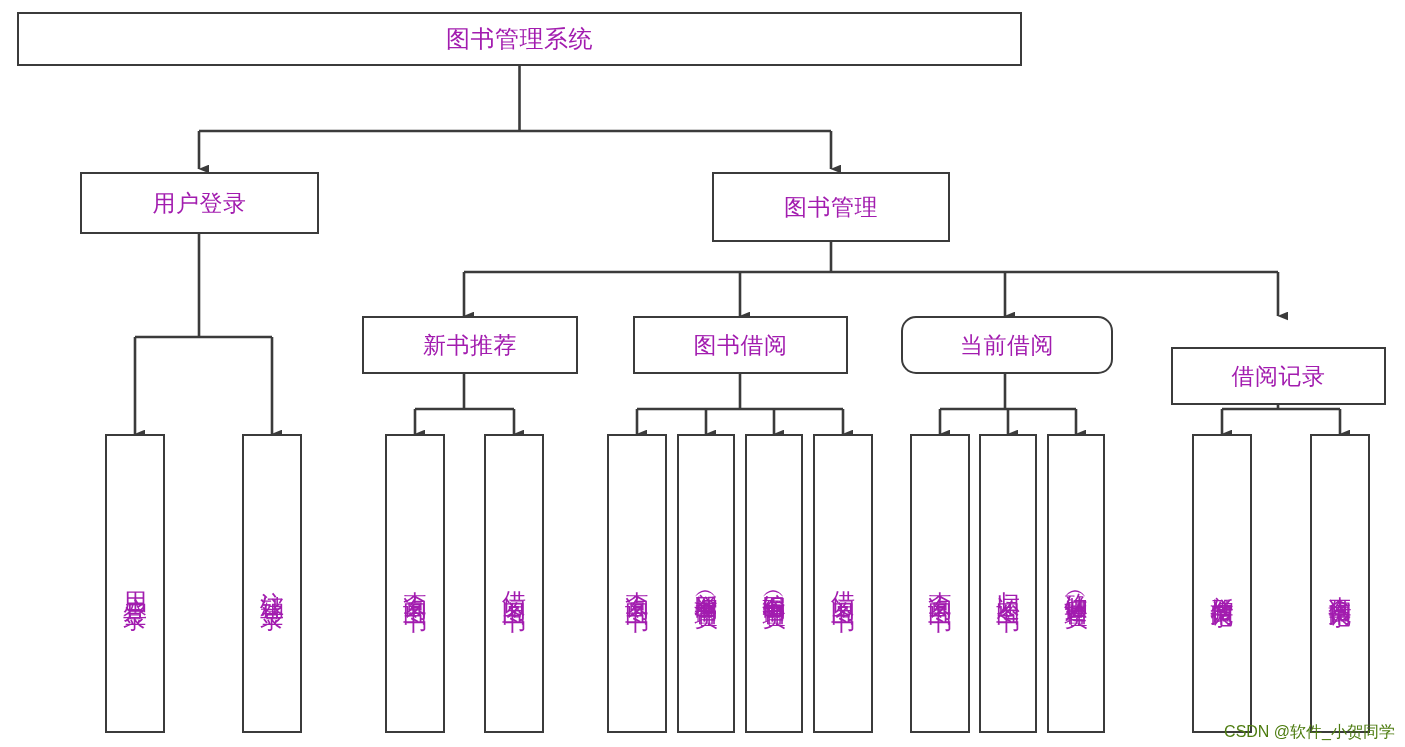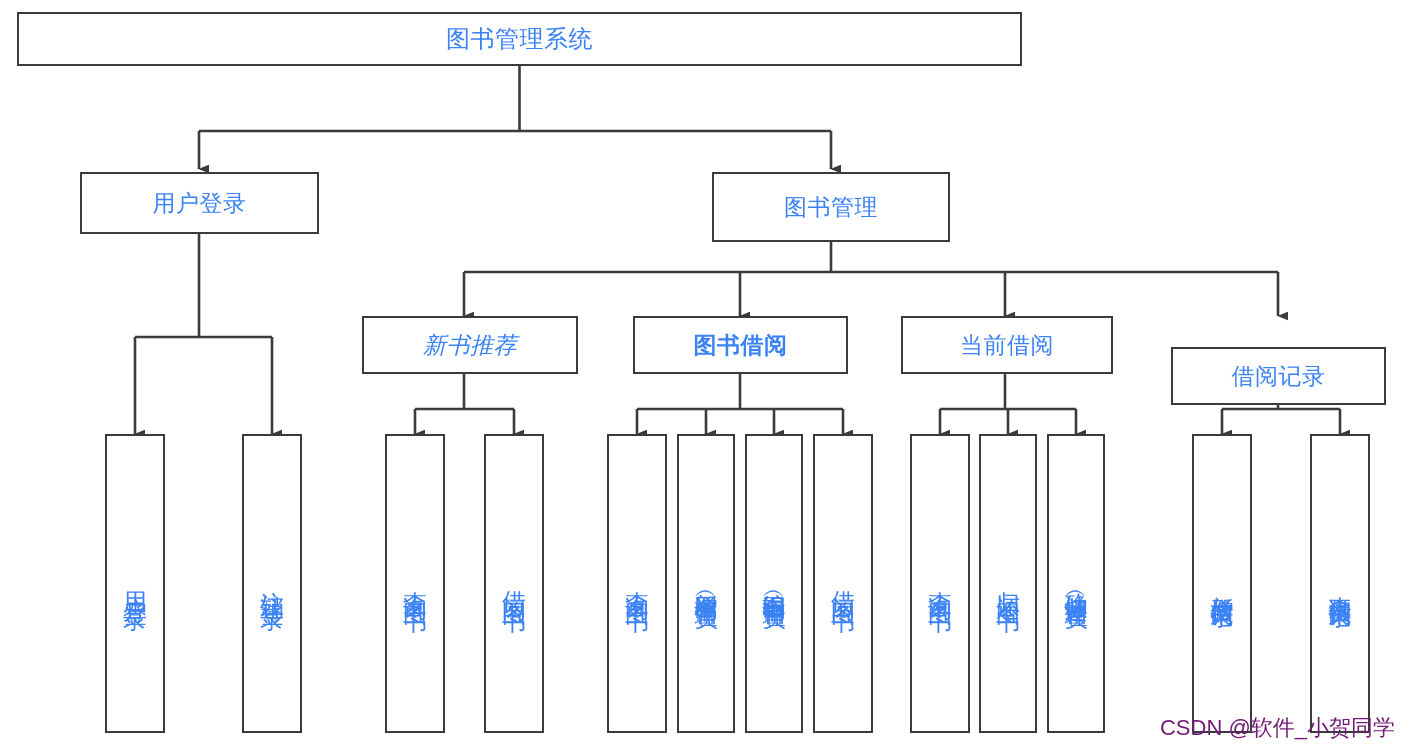--- a/index.html
+++ b/index.html
@@ -30,21 +30,21 @@
     border:2.5px solid #3b3b3b;
     display:flex;
     align-items:center;
     justify-content:center;
     color:#3d3d3d;
     overflow:hidden;
   }
   .node .label{
     display:block;
     text-align:left;
-    color:#3b82f6;
+    color:#a21caf;
     letter-spacing:0.5px;
     line-height:1.06;
     white-space:nowrap;
   }
   
   .node.h .label{
     font-size:23px;
   }
   .node.root .label{ font-size:24px; }
 
@@ -63,22 +63,22 @@
   .node.v.tight .label{
     font-size:23px;
     letter-spacing:2px;
   }
 
   
   #watermark{
     position:absolute;
     right:10px;
     bottom:4px;
-    font-size:22px;
-    color:#701a75;
+    font-size:16px;
+    color:#4d7c0f;
     white-space:nowrap;
     user-select:none;
   }
 </style>
 </head>
 <body>
 
 <div id="canvas">
 
   <svg id="wires" viewBox="0 0 1405 747" width="1405" height="747" xmlns="http://www.w3.org/2000/svg">
@@ -136,29 +136,29 @@
   </div>
 
   <div class="node h" style="left:80px; top:172px; width:239px; height:62px;">
     <span class="label">用户登录</span>
   </div>
 
   <div class="node h" style="left:712px; top:172px; width:238px; height:70px;">
     <span class="label">图书管理</span>
   </div>
 
-  <div class="node h" style="left:362px; top:316px; width:216px; height:58px;font-style:italic;">
+  <div class="node h" style="left:362px; top:316px; width:216px; height:58px;">
     <span class="label">新书推荐</span>
   </div>
 
-  <div class="node h" style="left:633px; top:316px; width:215px; height:58px;font-weight:bold;">
+  <div class="node h" style="left:633px; top:316px; width:215px; height:58px;">
     <span class="label">图书借阅</span>
   </div>
 
-  <div class="node h" style="left:901px; top:316px; width:212px; height:58px;">
+  <div class="node h" style="left:901px; top:316px; width:212px; height:58px;border-radius:15px;">
     <span class="label">当前借阅</span>
   </div>
 
   <div class="node h" style="left:1171px; top:316px; width:215px; height:58px;margin-top:31px;">
     <span class="label">借阅记录</span>
   </div>
 
   <div class="node v" style="left:105px; top:434px; width:60px; height:299px;">
     <span class="label">用户登录</span>
   </div>

